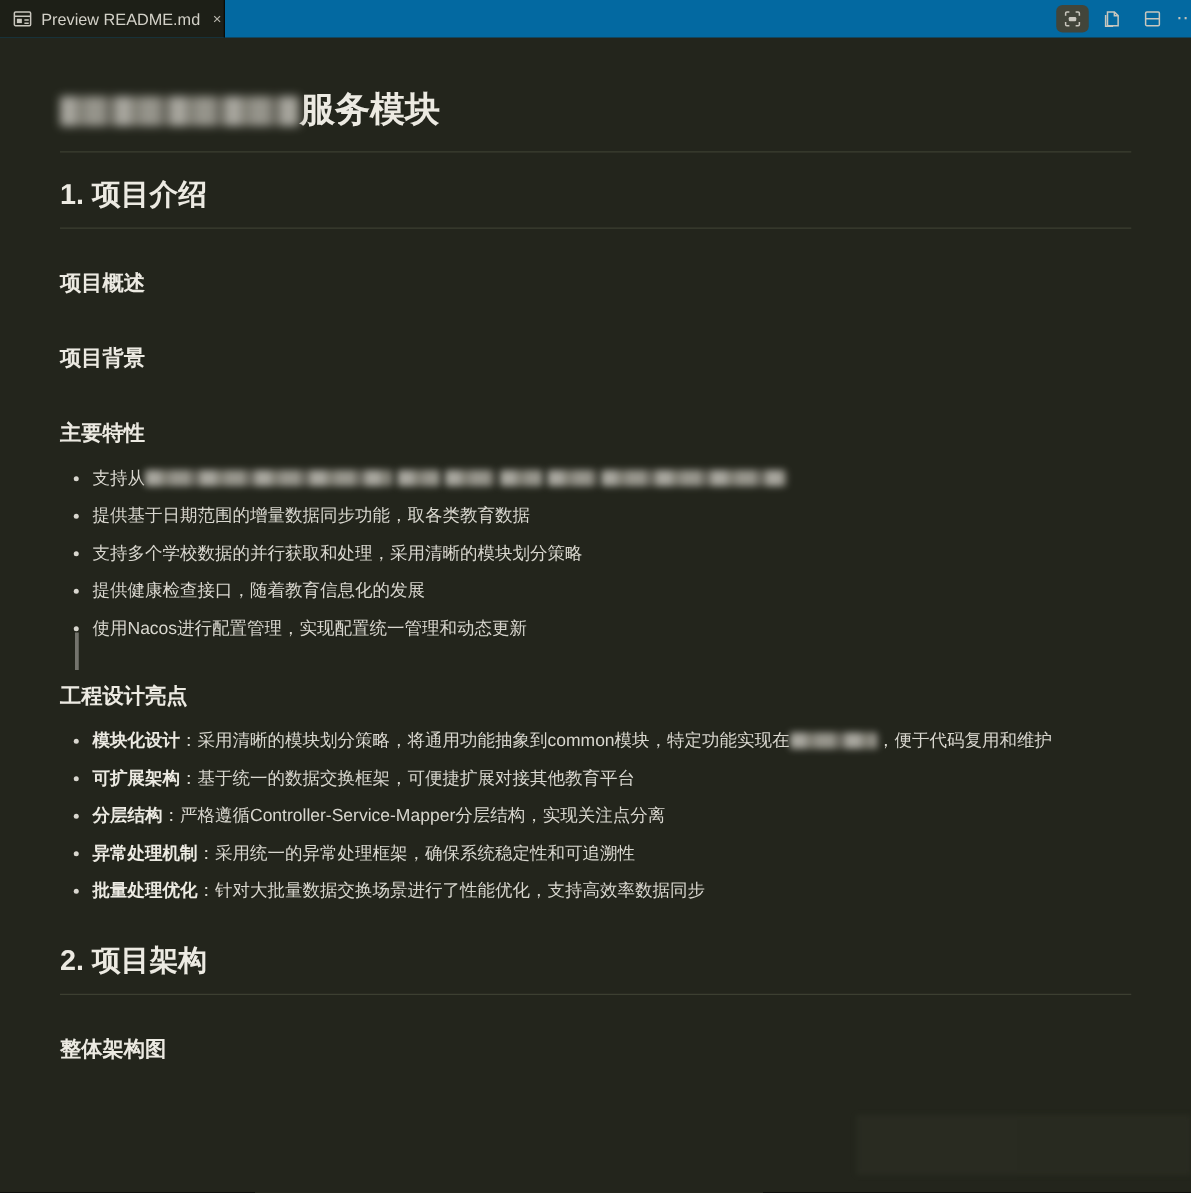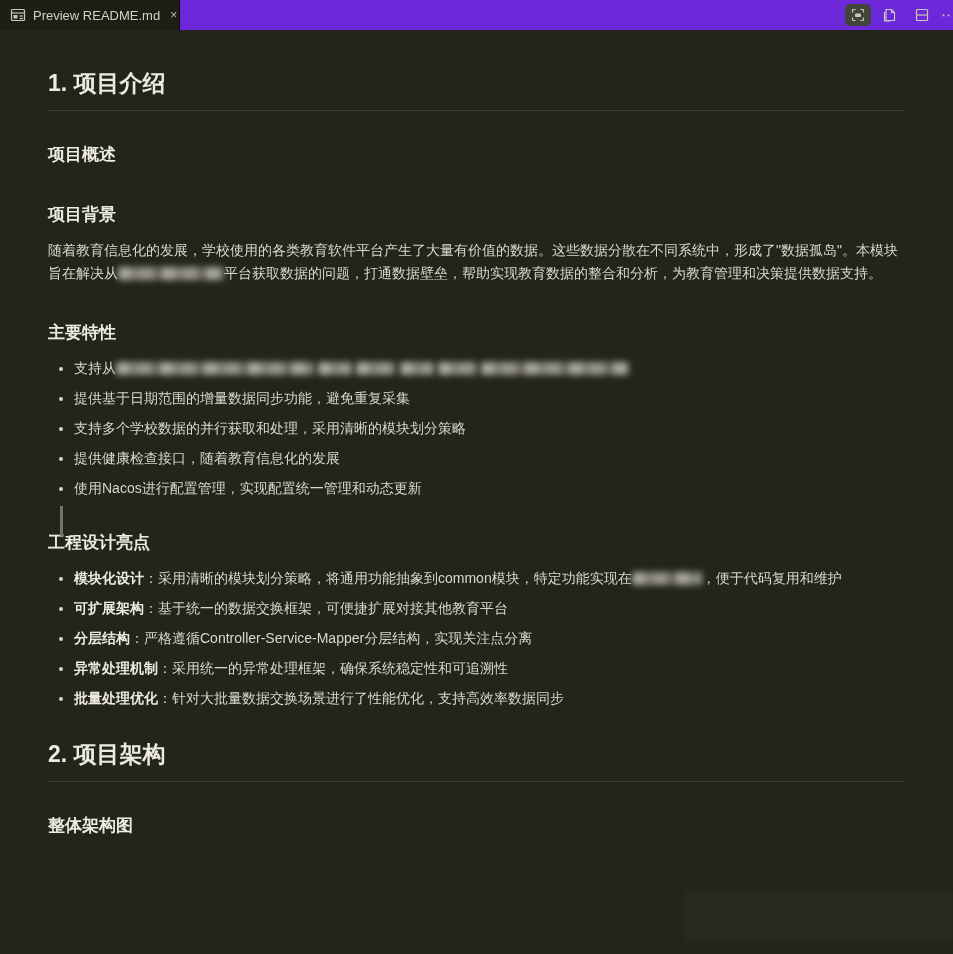--- a/index.html
+++ b/index.html
@@ -4,21 +4,21 @@
 <style>
   html,body{margin:0;padding:0;background:#000;}
   .app{
     position:relative;width:953px;height:954px;overflow:hidden;
     background:#23251c;
     font-family:"Liberation Sans",sans-serif;
     color:#d9d7cf;
   }
   
   .tabbar{
-    display:flex;align-items:stretch;height:30px;background:#6d28d9;
+    display:flex;align-items:stretch;height:30px;background:#0369a1;
   }
   .tab{
     display:flex;align-items:center;gap:7px;
     width:180px;padding:0 10px;box-sizing:border-box;
     background:#1d1f17;border-right:1px solid #0a0b07;cursor:pointer;
   }
   .tab-title{font-size:13px;color:#d3d1c8;white-space:nowrap;}
   .tab-close{margin-left:auto;font-size:12px;color:#b9b7ae;padding:1px 3px;border-radius:3px;}
   .tab-spacer{flex:1;}
   .tb-actions{display:flex;align-items:center;gap:6px;padding-right:2px;}
@@ -96,32 +96,32 @@
           <rect x="2.5" y="2.5" width="11" height="11" rx="1" class="icon-stroke"></rect>
           <line x1="2.5" y1="8" x2="13.5" y2="8" class="icon-stroke"></line>
         </svg>
       </div>
       <div class="tb-more">⋯</div>
     </div>
   </div>
 
   <div class="content">
 
+    <h1><span class="rd rd-title" style="width:192px;"></span><span>服务模块</span></h1>
 
     <h2>1. 项目介绍</h2>
 
     <h3>项目概述</h3>
 
     <h3 style="margin-top:37px;">项目背景</h3>
-    <p><span>随着教育信息化的发展，学校使用的各类教育软件平台产生了大量有价值的数据。这些数据分散在不同系统中，形成了"数据孤岛"。本模块旨在解决从</span><span class="rd" style="width:106px;"></span><span>平台获取数据的问题，打通数据壁垒，帮助实现教育数据的整合和分析，为教育管理和决策提供数据支持。</span></p>
 
     <h3 style="margin-top:37px;">主要特性</h3>
     <ul>
       <li><span>支持从</span><span class="rd" style="width:198px;"></span>&nbsp;<span class="rd" style="width:34px;"></span>&nbsp;<span class="rd" style="width:40px;"></span>&nbsp;<span class="rd" style="width:34px;"></span>&nbsp;<span class="rd" style="width:40px;"></span>&nbsp;<span class="rd" style="width:148px;"></span></li>
-      <li>提供基于日期范围的增量数据同步功能，避免重复采集</li>
+      <li>提供基于日期范围的增量数据同步功能，取各类教育数据</li>
       <li>支持多个学校数据的并行获取和处理，采用清晰的模块划分策略</li>
       <li>提供健康检查接口，随着教育信息化的发展</li>
       <li>使用Nacos进行配置管理，实现配置统一管理和动态更新</li>
     </ul>
 
     <h3>工程设计亮点</h3>
     <ul>
       <li><b>模块化设计</b><span>：采用清晰的模块划分策略，将通用功能抽象到common模块，特定功能实现在</span><span class="rd" style="width:70px;"></span><span>，便于代码复用和维护</span></li>
       <li><b>可扩展架构</b><span>：基于统一的数据交换框架，可便捷扩展对接其他教育平台</span></li>
       <li><b>分层结构</b><span>：严格遵循Controller-Service-Mapper分层结构，实现关注点分离</span></li>

